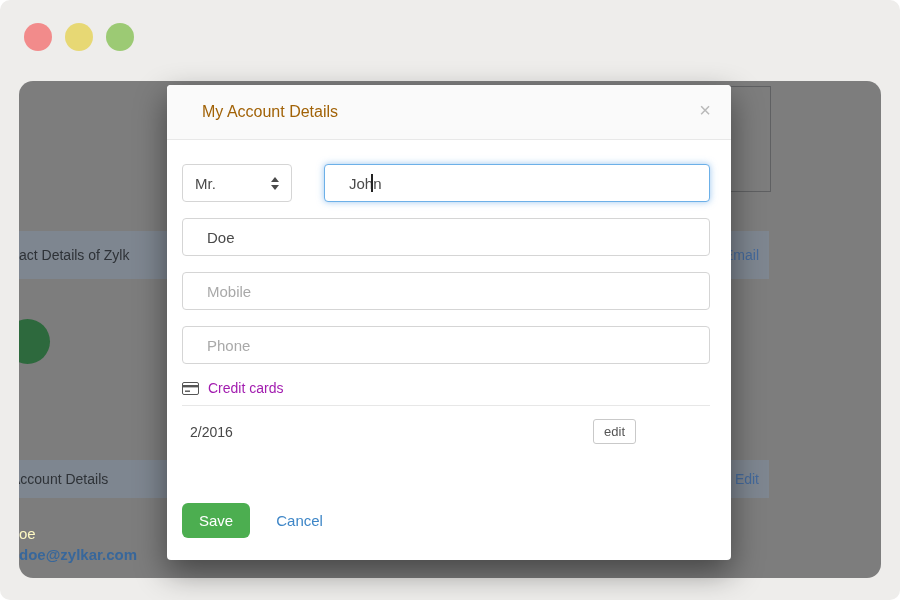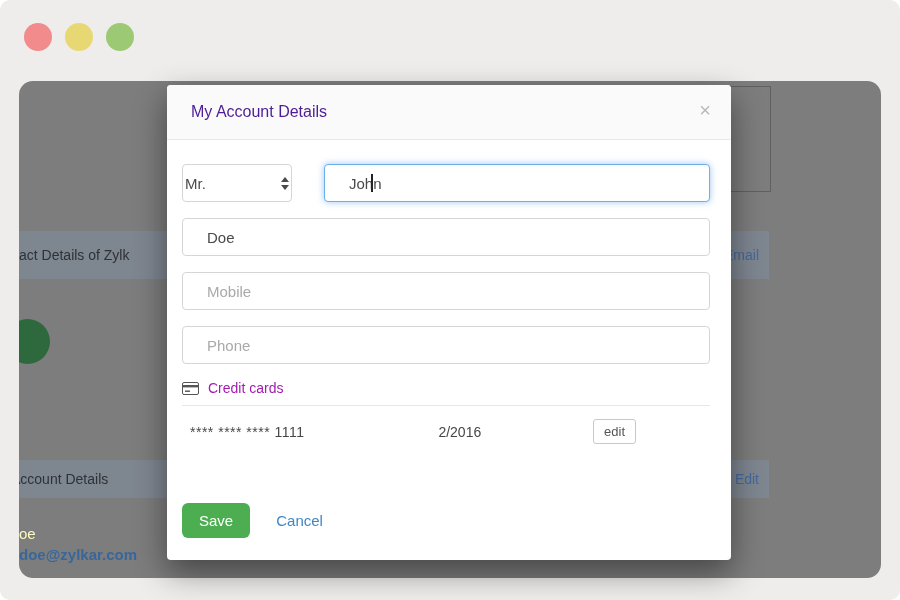--- a/index.html
+++ b/index.html
@@ -30,28 +30,28 @@
   .bg-email{position:absolute;left:0;top:465px;font-size:15px;font-weight:bold;color:#38679b;
             white-space:nowrap;}
 
   
   .modal{position:absolute;left:167px;top:85px;width:564px;height:475px;background:#fff;
          border-radius:4px;box-shadow:0 12px 32px rgba(0,0,0,.45);display:flex;
          flex-direction:column;}
   .modal-header{position:relative;height:55px;flex:0 0 55px;background:#fafafa;
                 border-bottom:1px solid #e8e8e8;border-radius:4px 4px 0 0;display:flex;
                 align-items:center;padding:0 24px;box-sizing:border-box;}
-  .modal-title{font-size:16px;color:#4c1d95;}
+  .modal-title{font-size:16px;color:#a16207;margin-left:11px;}
   .modal-close{position:absolute;right:20px;top:15px;font-size:20px;color:#b9b9b9;
                line-height:1;cursor:pointer;}
   .modal-body{padding:24px 21px 0 15px;flex:1;}
 
   .form-row{display:flex;gap:32px;margin-bottom:16px;}
   .select{width:110px;flex:0 0 110px;height:38px;border:1px solid #d5d5d5;border-radius:4px;
-          display:flex;align-items:center;justify-content:space-between;padding:0 2px;
+          display:flex;align-items:center;justify-content:space-between;padding:0 12px;
           font-size:15px;color:#4a4a4a;background:#fff;box-sizing:border-box;cursor:pointer;}
   .stepper{display:flex;flex-direction:column;gap:3px;align-items:center;}
   .tri-up{width:0;height:0;border-left:4px solid transparent;border-right:4px solid transparent;
           border-bottom:5px solid #4a4a4a;}
   .tri-down{width:0;height:0;border-left:4px solid transparent;border-right:4px solid transparent;
             border-top:5px solid #4a4a4a;}
   .first-wrap{flex:1;position:relative;}
   input.field{display:block;width:100%;height:38px;border:1px solid #d5d5d5;border-radius:4px;
               padding:0 24px;font-size:15px;color:#4a4a4a;font-family:inherit;
               box-sizing:border-box;margin-bottom:16px;outline:none;background:#fff;}
@@ -138,21 +138,20 @@
         <svg width="17" height="13" viewBox="0 0 17 13">
           <rect x="0.5" y="0.5" width="16" height="12" rx="1.5" fill="none" stroke="#555" stroke-width="1"></rect>
           <rect x="1" y="3" width="15" height="2.4" fill="#555"></rect>
           <rect x="3" y="8.5" width="5" height="1.4" fill="#555"></rect>
         </svg>
         <span>Credit cards</span>
       </div>
       <div class="cc-divider"></div>
 
       <div class="cc-row">
-        <span class="cc-number">**** **** **** 1111</span>
         <span class="cc-expiry">2/2016</span>
         <button class="edit-btn">edit</button>
       </div>
 
     </div>
 
     <div class="modal-footer">
       <button class="save-btn">Save</button>
       <span class="cancel-link">Cancel</span>
     </div>

